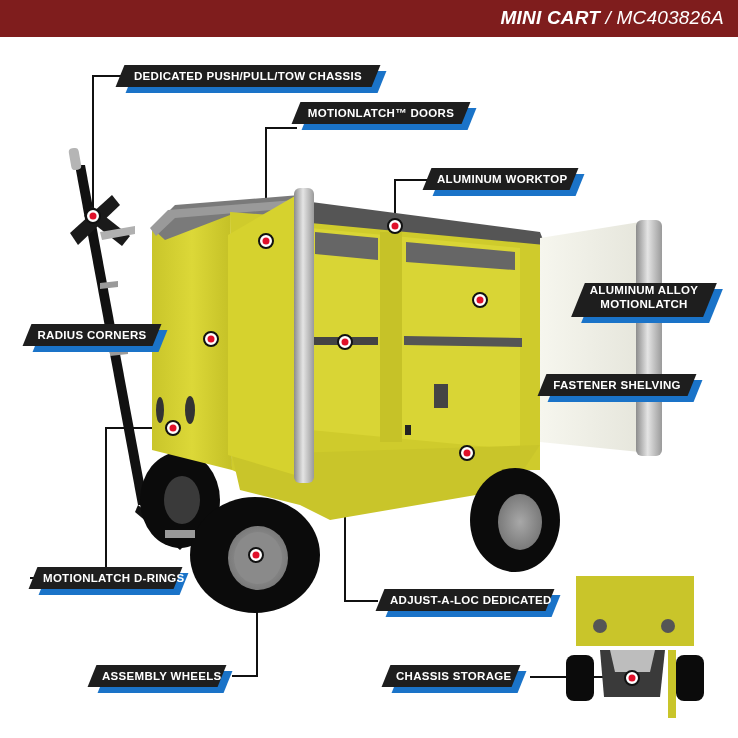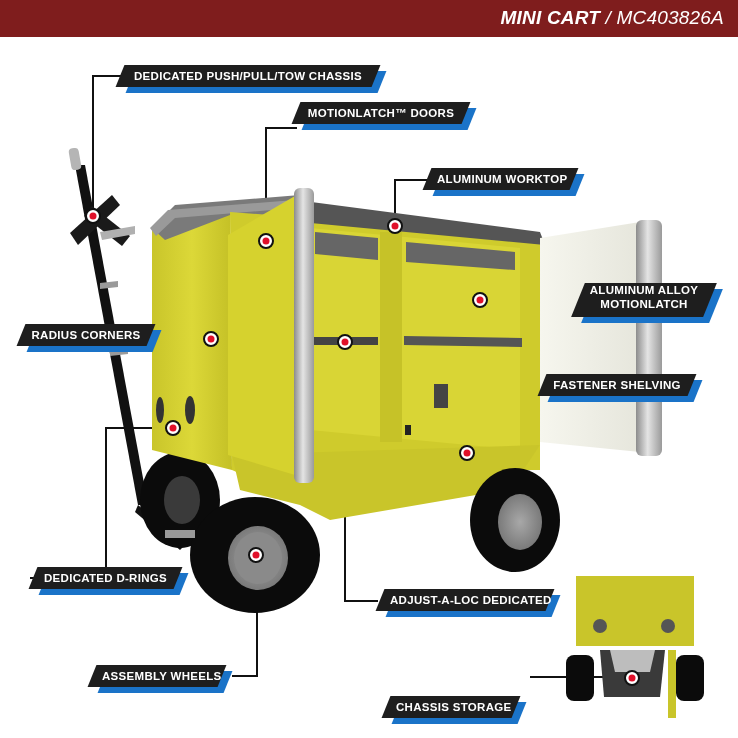--- a/index.html
+++ b/index.html
@@ -183,42 +183,42 @@
 <div class="callout" style="left:427px;top:168px;width:147px;">
   <div class="shadow"></div>
     <div class="plate"></div>
   <span class="txt">ALUMINUM WORKTOP</span>
 </div>
 <div class="callout two" style="left:578px;top:283px;width:132px;">
   <div class="shadow"></div>
     <div class="plate"></div>
   <span class="txt"><span>ALUMINUM ALLOY</span><br><span>MOTIONLATCH</span></span>
 </div>
-<div class="callout" style="left:21px;top:324px;width:130px;">
+<div class="callout" style="left:27px;top:324px;width:130px;">
   <div class="shadow"></div>
     <div class="plate"></div>
   <span class="txt">RADIUS CORNERS</span>
 </div>
 <div class="callout" style="left:542px;top:374px;width:150px;">
   <div class="shadow"></div>
     <div class="plate"></div>
   <span class="txt">FASTENER SHELVING</span>
 </div>
 <div class="callout" style="left:33px;top:567px;width:145px;">
   <div class="shadow"></div>
     <div class="plate"></div>
-  <span class="txt">DEDICATED D-RINGS</span>
+  <span class="txt">MOTIONLATCH D-RINGS</span>
 </div>
 <div class="callout" style="left:380px;top:589px;width:170px;">
   <div class="shadow"></div>
     <div class="plate"></div>
   <span class="txt">ADJUST-A-LOC DEDICATED</span>
 </div>
 <div class="callout" style="left:92px;top:665px;width:130px;">
   <div class="shadow"></div>
     <div class="plate"></div>
   <span class="txt">ASSEMBLY WHEELS</span>
 </div>
-<div class="callout" style="left:386px;top:696px;width:130px;">
+<div class="callout" style="left:386px;top:665px;width:130px;">
   <div class="shadow"></div>
     <div class="plate"></div>
   <span class="txt">CHASSIS STORAGE</span>
 </div>
 
 </body></html>

